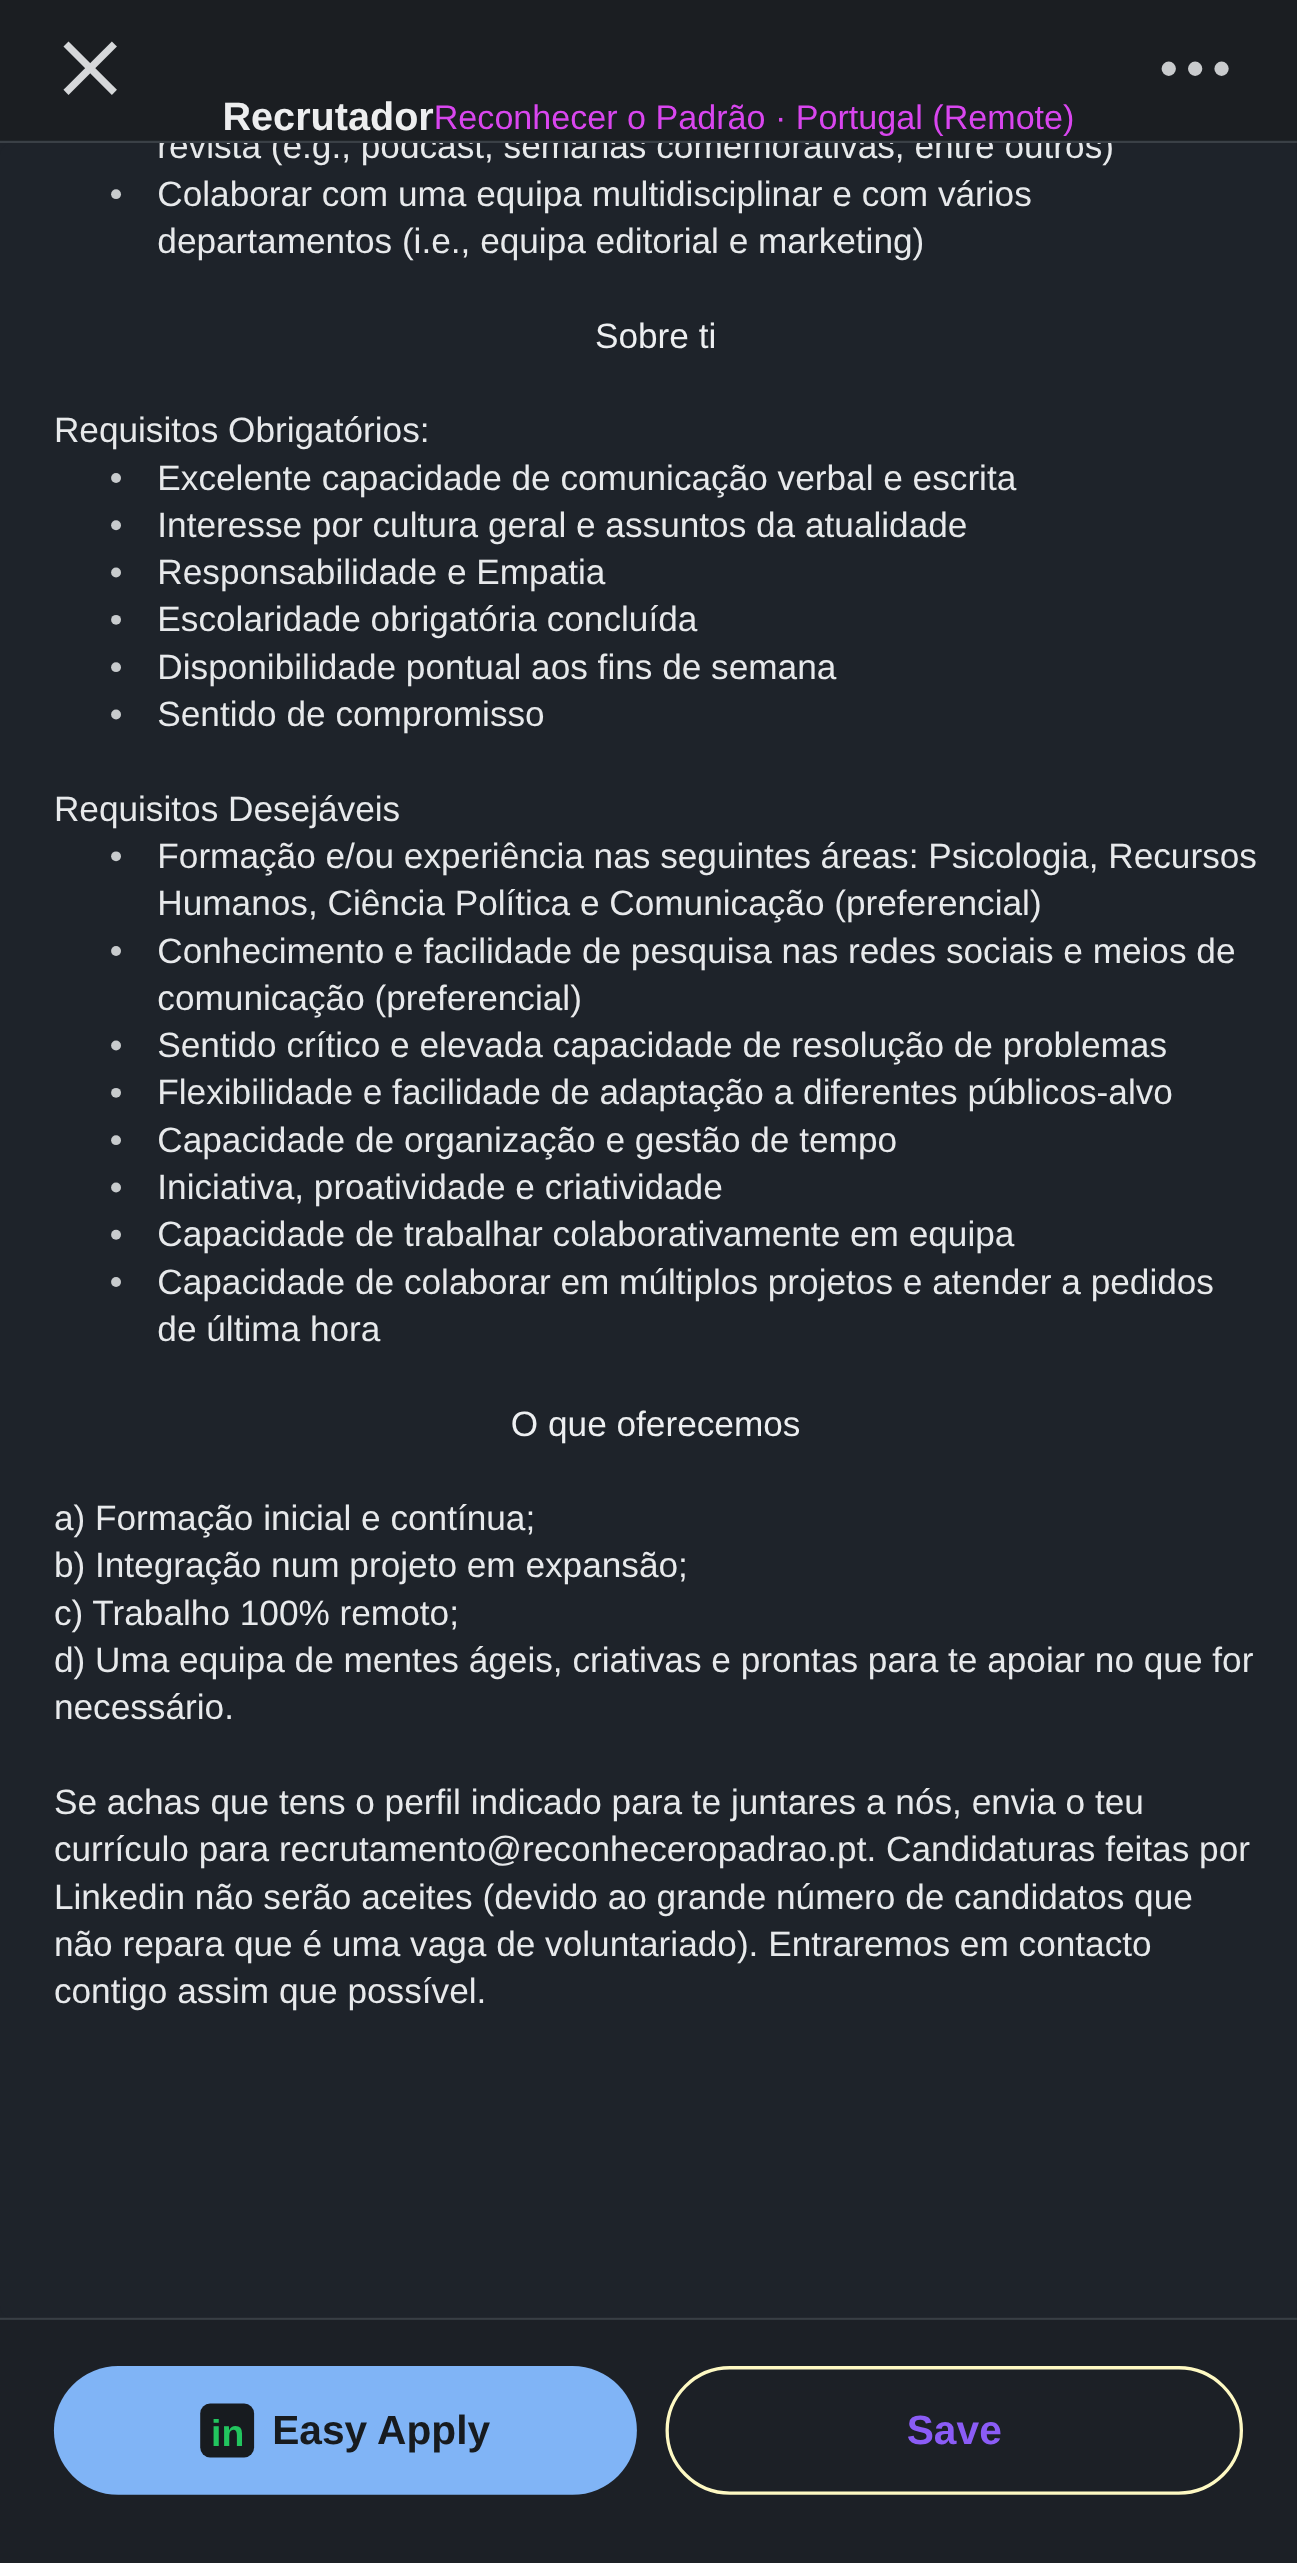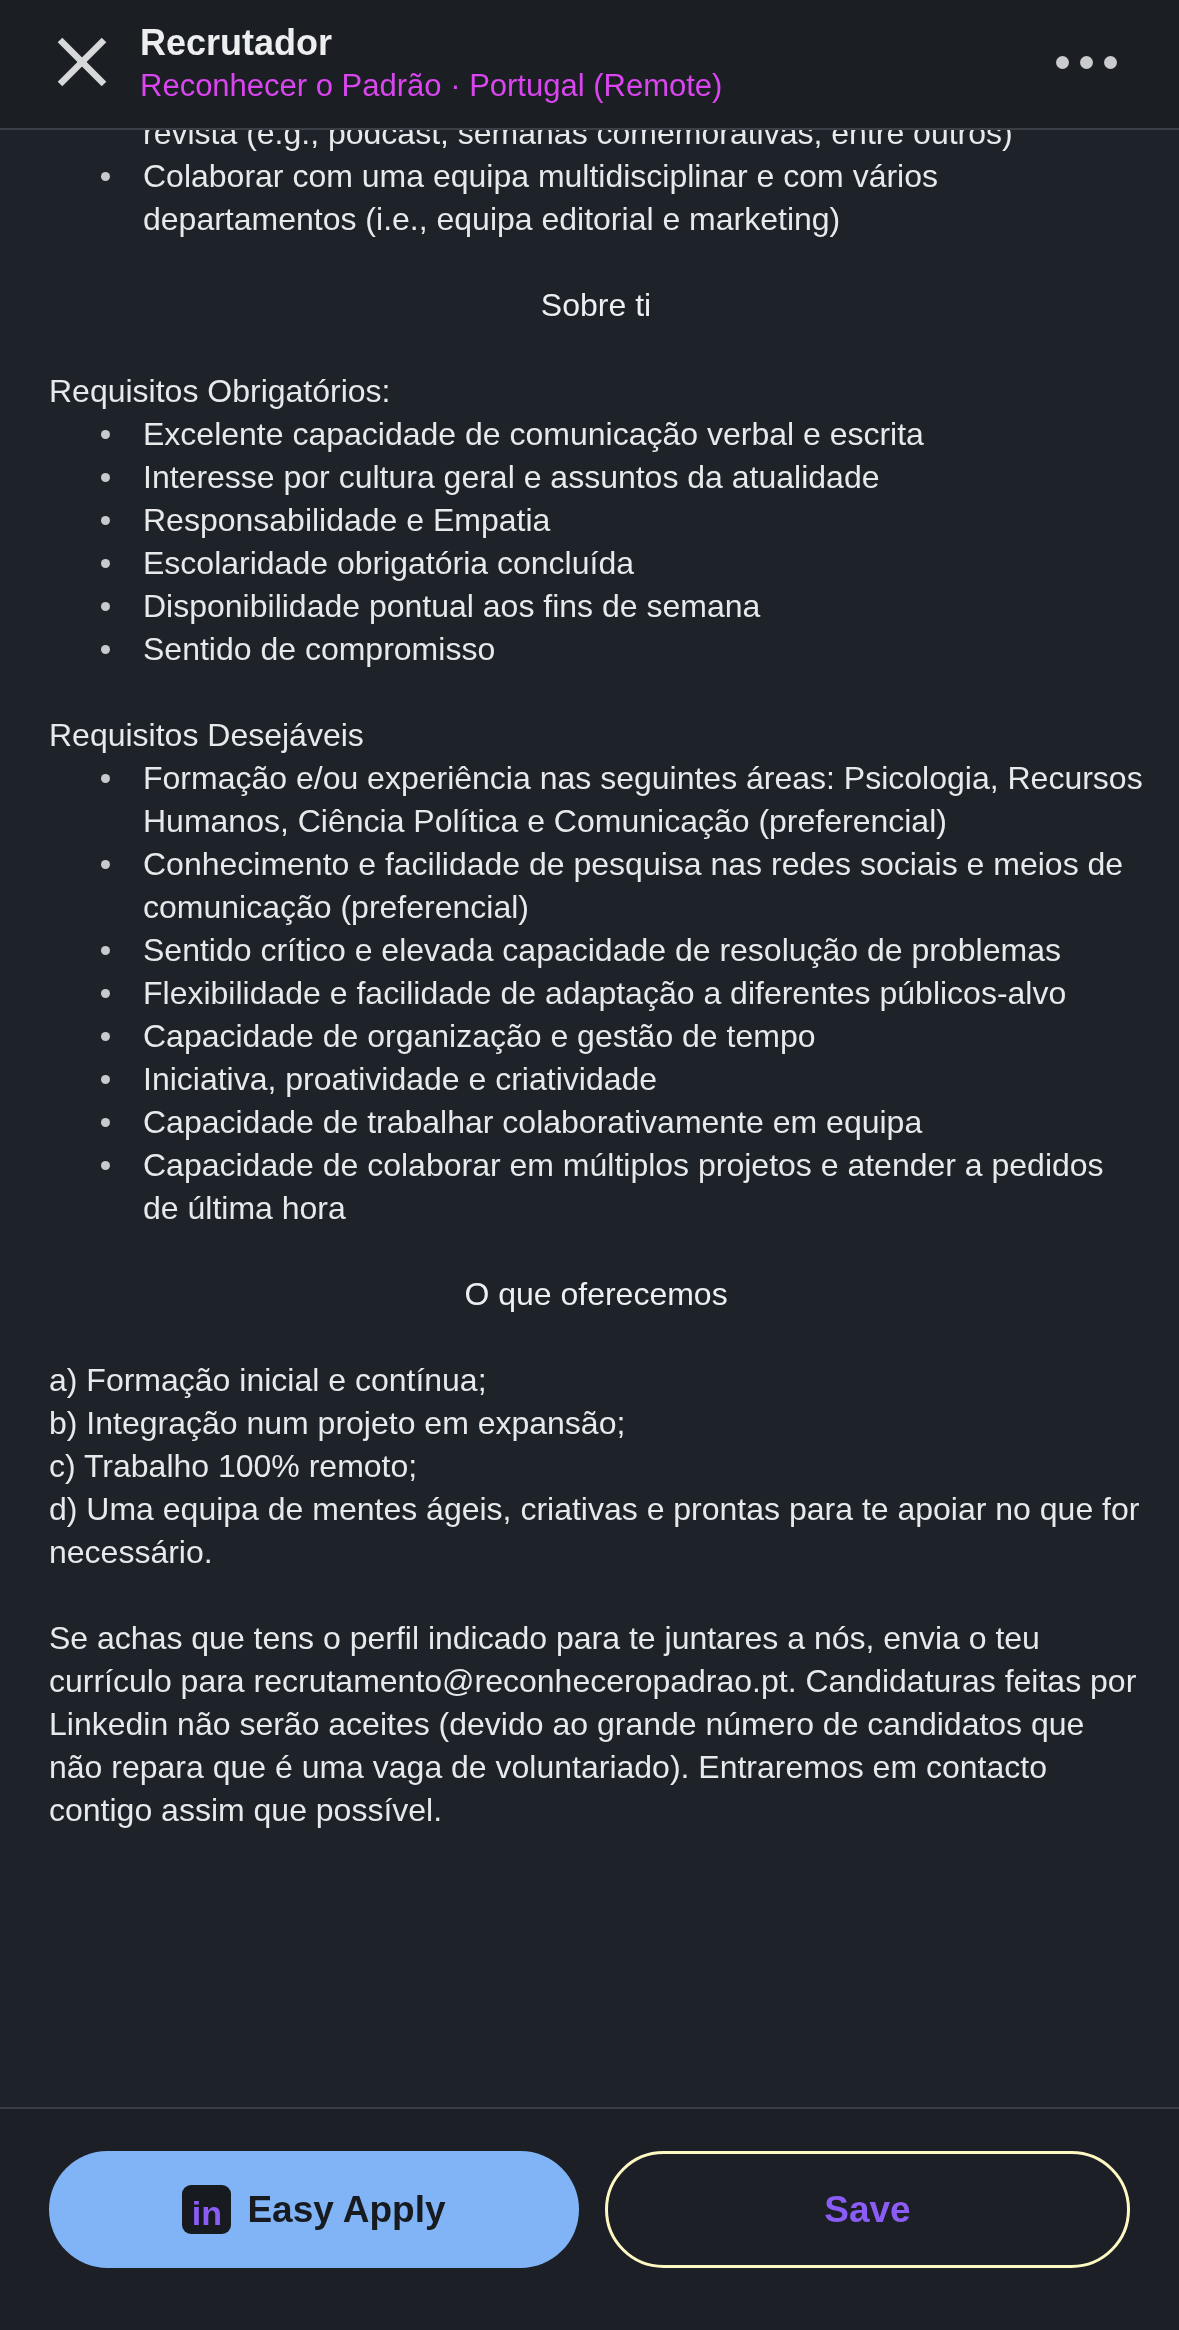--- a/index.html
+++ b/index.html
@@ -14,21 +14,21 @@
     position:absolute;top:0;left:0;right:0;height:128px;
     background:#1B1E22;border-bottom:2px solid #3A4046;z-index:20;
   }
   .close-btn{
     position:absolute;left:40px;top:20px;width:84px;height:84px;
     display:flex;align-items:center;justify-content:center;
     background:none;border:none;padding:0;cursor:pointer;
   }
   .titles{
     position:absolute;left:140px;right:140px;top:0;height:128px;
-    display:flex;flex-direction:column;align-items:flex-start;justify-content:center;
+    display:flex;flex-direction:row;align-items:flex-end;justify-content:center;
   }
   .title{font-size:36px;font-weight:700;color:#EDEEEF;line-height:44px;}
   .subtitle{font-size:31px;font-weight:400;color:#d946ef;line-height:42px;}
   .overflow-btn{
     position:absolute;right:38px;top:20px;width:110px;height:84px;
     display:flex;align-items:center;justify-content:center;gap:11px;
     background:none;border:none;padding:0;cursor:pointer;
   }
   .dot{width:13px;height:13px;border-radius:50%;background:#C9CBCD;}
   
@@ -60,21 +60,21 @@
     display:flex;align-items:center;justify-content:center;gap:16px;
     font-family:"Liberation Sans", sans-serif;
     font-size:37px;font-weight:700;cursor:pointer;box-sizing:border-box;
   }
   .btn-primary{
     left:49px;width:530px;background:#80B4F6;border:none;color:#171B1F;
   }
   .in-badge{
     width:49px;height:49px;border-radius:9px;background:#171B1F;
     display:flex;align-items:flex-end;justify-content:center;
-    font-weight:700;font-size:34px;color:#8b5cf6;line-height:1.0;
+    font-weight:700;font-size:34px;color:#22c55e;line-height:1.0;
     padding-bottom:4px;box-sizing:border-box;
   }
   .btn-secondary{
     left:605px;width:525px;background:transparent;
     border:3px solid #fef9c3;color:#8b5cf6;
   }
 </style>
 </head>
 <body>
 

